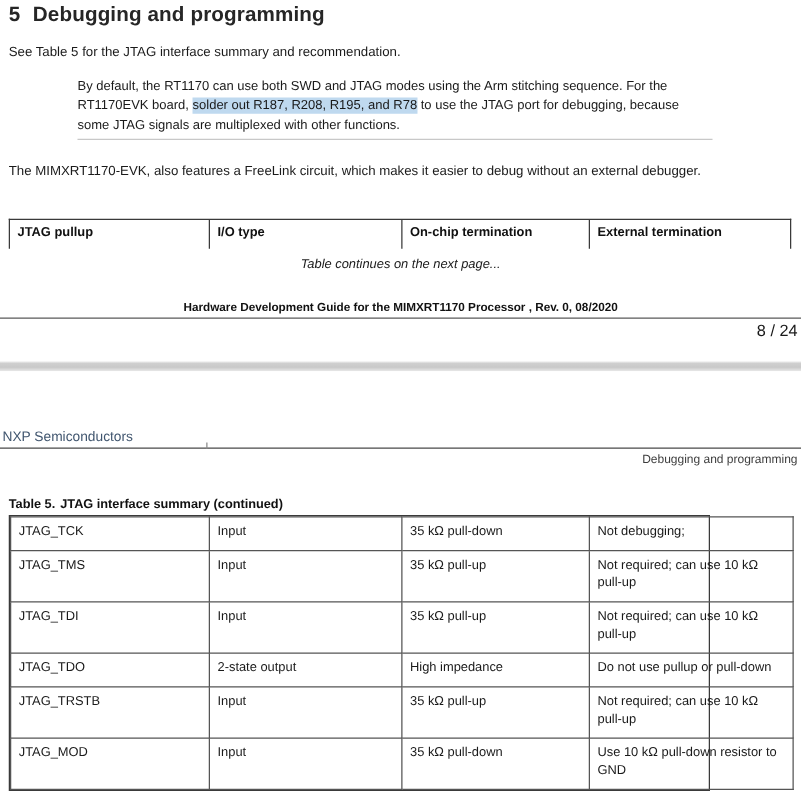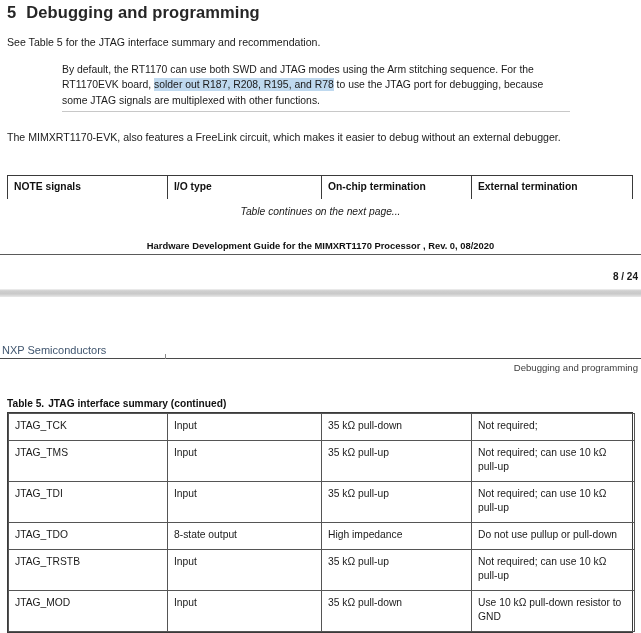--- a/index.html
+++ b/index.html
@@ -176,23 +176,23 @@
     position: absolute;
     left: 2px;
     top: 257px;
     font-size: 9.6px;
     color: #41566f;
     margin-top: 48px;
   }
   .foot-right {
     position: absolute;
     right: 3px;
-    top: 271px;
-    font-size: 10px;
-    font-weight: bold;
+    top: 257px;
+    font-size: 13px;
+    font-weight: normal;
     color: #1a1a1a;
   }
 
   
   .gap-band {
     position: absolute;
     left: 0;
     top: 289px;
     width: 641px;
     height: 8px;
@@ -237,21 +237,21 @@
     top: 65px;
     font-size: 9.6px;
     color: #3d3d3d;
   }
 
   
   .tbl2 {
     position: absolute;
     left: 7px;
     top: 115px;
-    width: 626px;
+    width: 561px;
     border: 1.6px solid #3a3a3a;
     box-sizing: border-box;
     border-collapse: collapse;
   }
   .tbl2 table {
     width: 100%;
     border-collapse: collapse;
     table-layout: fixed;
   }
   .tbl2 td {
@@ -284,21 +284,21 @@
       <span>RT1170EVK board, </span><span class="hl">solder out R187, R208, R195, and R78</span><span> to use the JTAG port for debugging, because some</span>
       <span>JTAG signals are multiplexed with other functions.</span>
     </div>
     <div class="note-rule-bottom"></div>
   </div>
 
   <div class="para2">The MIMXRT1170-EVK, also features a FreeLink circuit, which makes it easier to debug without an external debugger.</div>
 
 
   <div class="tbl1">
-    <div class="cell" style="left:0;width:159px">NOTE signals</div>
+    <div class="cell" style="left:0;width:159px">JTAG pullup</div>
     <div class="vline" style="left:159px"></div>
     <div class="cell" style="left:160px;width:153px">I/O type</div>
     <div class="vline" style="left:313px"></div>
     <div class="cell" style="left:314px;width:149px">On-chip termination</div>
     <div class="vline" style="left:463px"></div>
     <div class="cell" style="left:464px;width:160px">External termination</div>
   </div>
 
   <div class="continues">Table continues on the next page...</div>
 
@@ -327,37 +327,37 @@
         <col class="c1">
           <col class="c2">
           <col class="c3">
           <col class="c4">
       </colgroup>
       <tbody id="tbl2-body">
           <tr>
             <td>JTAG_TCK</td>
             <td>Input</td>
             <td>35 kΩ pull-down</td>
-            <td>Not required;</td>
+            <td>Not debugging;</td>
           </tr>
           <tr>
             <td>JTAG_TMS</td>
             <td>Input</td>
             <td>35 kΩ pull-up</td>
             <td>Not required; can use 10 kΩ pull-up</td>
           </tr>
           <tr>
             <td>JTAG_TDI</td>
             <td>Input</td>
             <td>35 kΩ pull-up</td>
             <td>Not required; can use 10 kΩ pull-up</td>
           </tr>
           <tr>
             <td>JTAG_TDO</td>
-            <td>8-state output</td>
+            <td>2-state output</td>
             <td>High impedance</td>
             <td>Do not use pullup or pull-down</td>
           </tr>
           <tr>
             <td>JTAG_TRSTB</td>
             <td>Input</td>
             <td>35 kΩ pull-up</td>
             <td>Not required; can use 10 kΩ pull-up</td>
           </tr>
           <tr>

